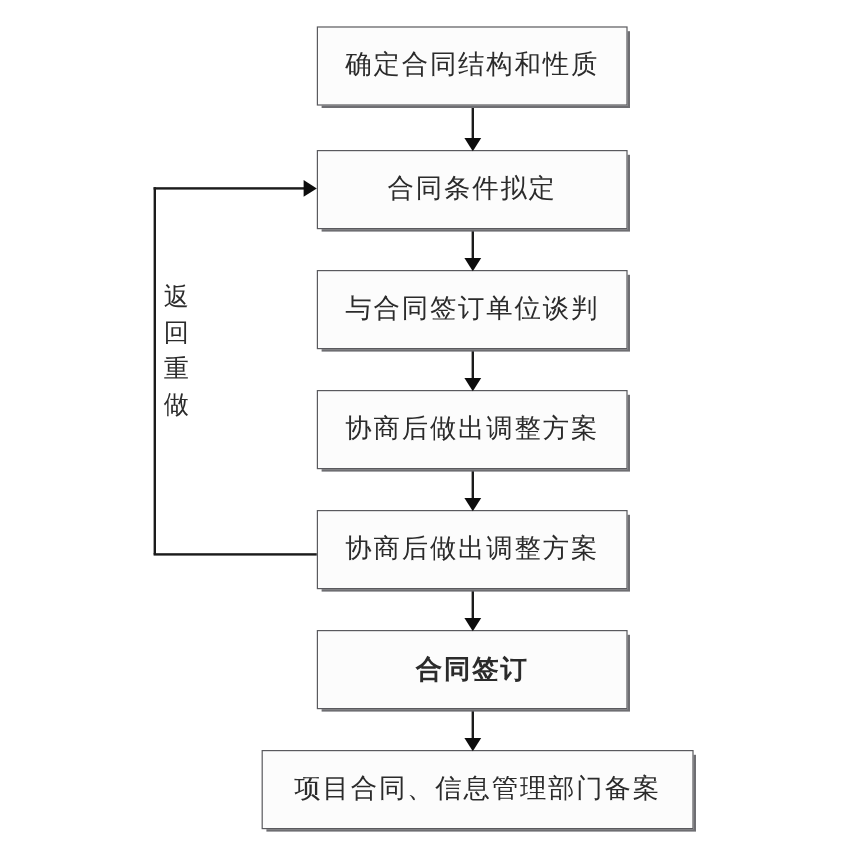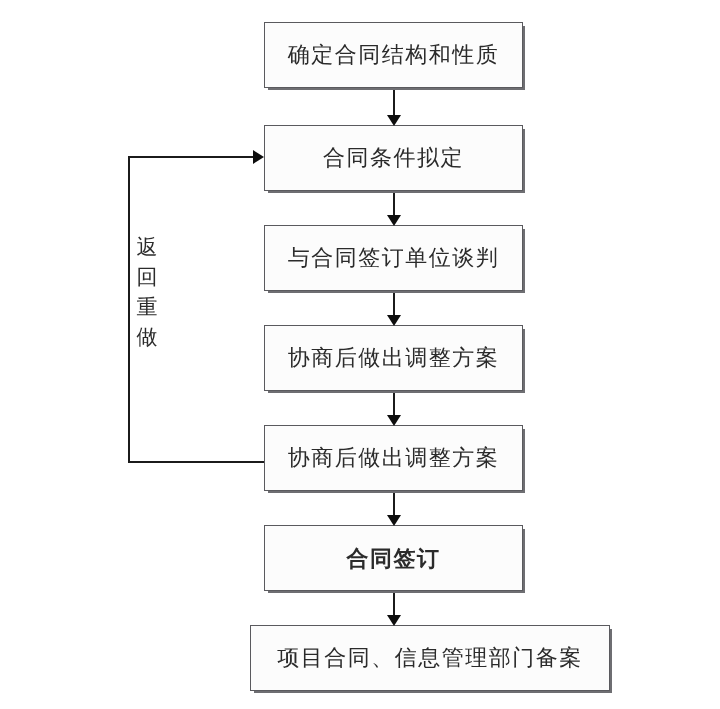--- a/index.html
+++ b/index.html
@@ -140,17 +140,17 @@
   </div>
 
   <div class="node" style="left:264px; top:425px; width:259px; height:66px;">
     <span class="node-label">协商后做出调整方案</span>
   </div>
 
   <div class="node" style="left:264px; top:525px; width:259px; height:66px;font-weight:bold;">
     <span class="node-label">合同签订</span>
   </div>
 
-  <div class="node" style="left:218px; top:625px; width:360px; height:66px;margin-left:32px;">
+  <div class="node" style="left:218px; top:625px; width:360px; height:66px;">
     <span class="node-label">项目合同、信息管理部门备案</span>
   </div>
 
 </div>
 
 </body></html>

